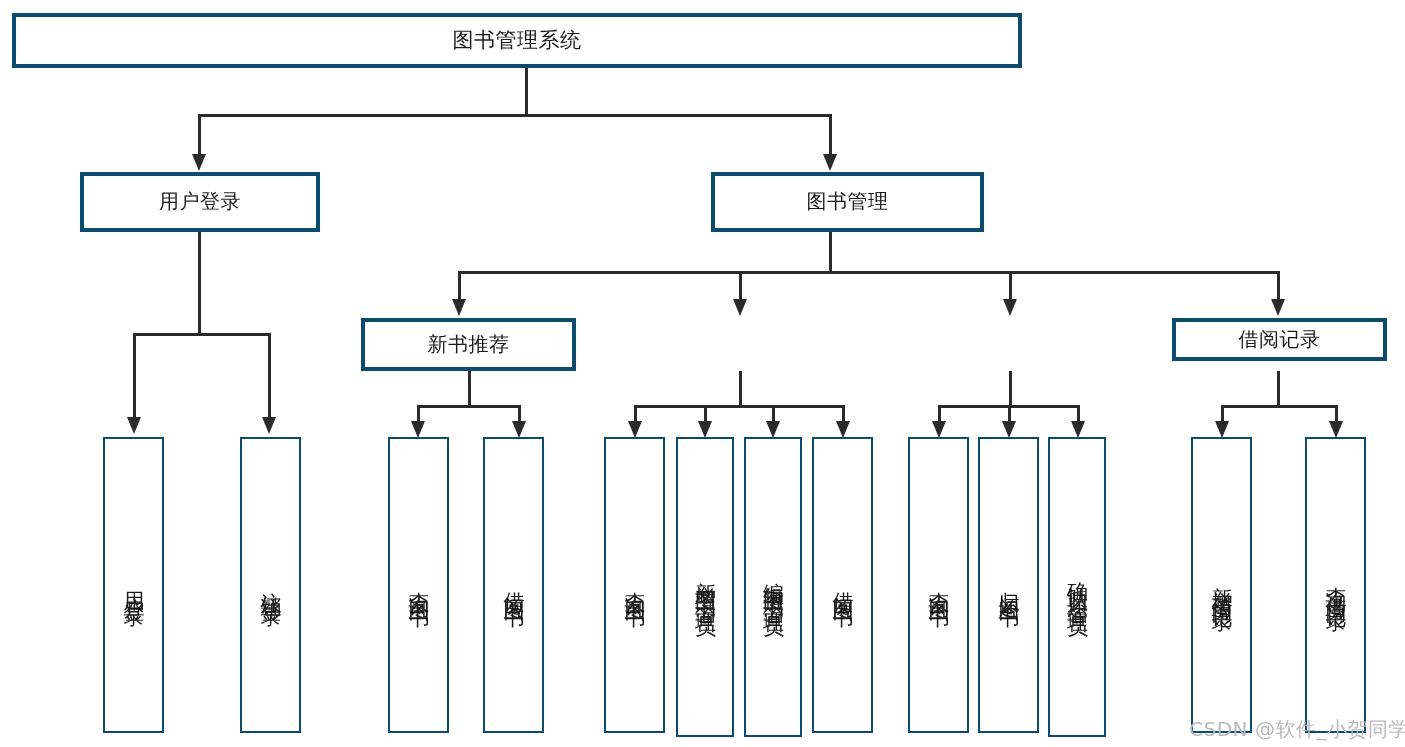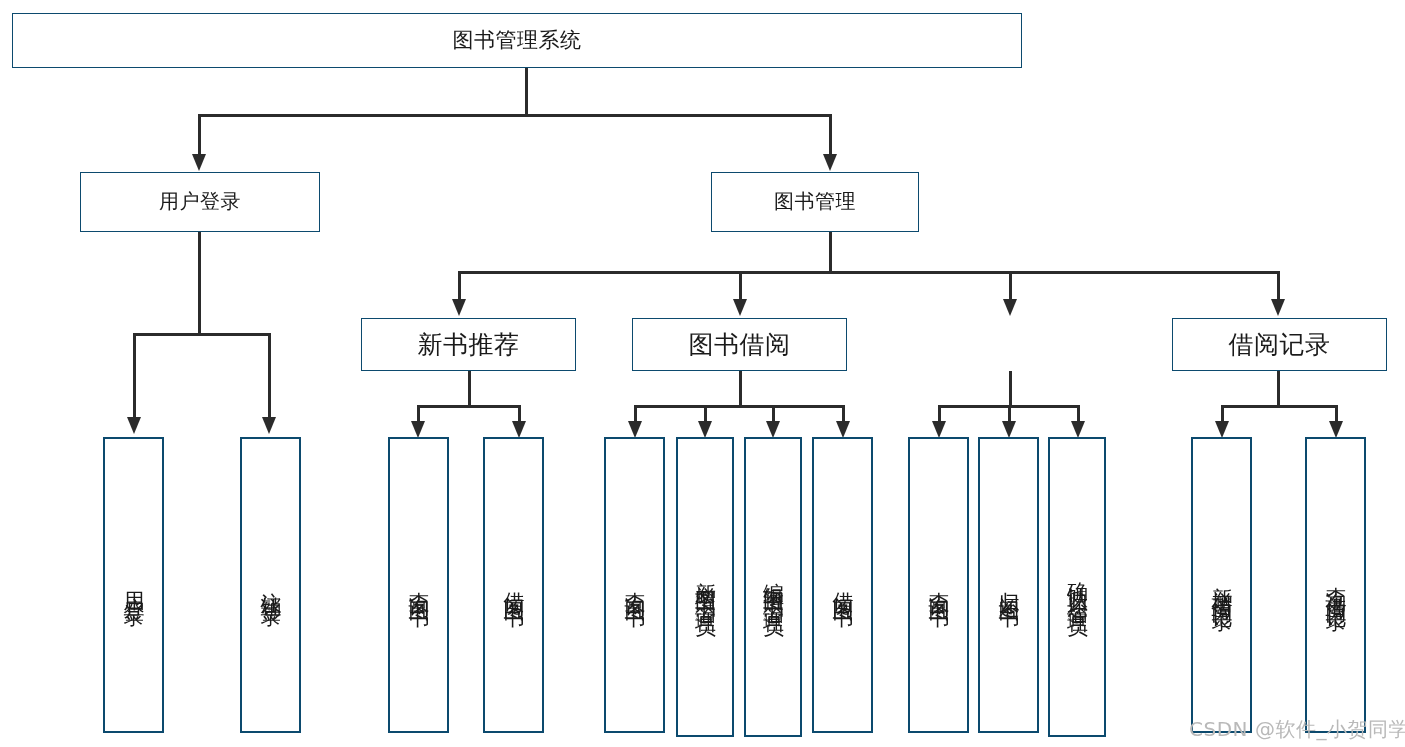--- a/index.html
+++ b/index.html
@@ -13,36 +13,36 @@
     width:1405px;
     height:747px;
     background:#ffffff;
     overflow:hidden;
   }
   
   .node{
     position:absolute;
     box-sizing:border-box;
     background:#ffffff;
-    border:1px solid #0c4a6e;
+    border:4px solid #0c4a6e;
     display:flex;
     align-items:center;
     justify-content:center;
     text-align:center;
   }
   .node .label{
     display:block;
     line-height:1.16;
     letter-spacing:0.5px;
     color:#1a1a1a;
     white-space:nowrap;
   }
   .node.root .label{font-size:21px;}
   .node.lvl2 .label{font-size:20px;}
-  .node.lvl3 .label{font-size:25px;}
+  .node.lvl3 .label{font-size:20px;}
 
   
   .node.leaf{
     border-width:2px;
     align-items:center;
     justify-content:center;
   }
   .node.leaf .label{
     writing-mode:vertical-rl;
     text-orientation:upright;
@@ -87,21 +87,21 @@
   <div class="hline" style="left:198px; top:114px; width:632px;"></div>
 
   <div class="vline" style="left:198px; top:114px; height:42px;"></div>
   <div class="arrow" style="left:192px; top:154px;"></div>
   <div class="vline" style="left:829px; top:114px; height:42px;"></div>
   <div class="arrow" style="left:823px; top:154px;"></div>
 
   <div class="node lvl2" style="left:80px; top:172px; width:240px; height:60px;">
     <span class="label">用户登录</span>
   </div>
-  <div class="node lvl2" style="left:711px; top:172px; width:208px; height:60px;">
+  <div class="node lvl2" style="left:711px; top:172px; width:273px; height:60px;">
     <span class="label">图书管理</span>
   </div>
 
   <div class="vline" style="left:198px; top:232px; height:104px;"></div>
   <div class="hline" style="left:133px; top:333px; width:138px;"></div>
   <div class="vline" style="left:133px; top:333px; height:86px;"></div>
   <div class="arrow" style="left:127px; top:417px;"></div>
   <div class="vline" style="left:268px; top:333px; height:86px;"></div>
   <div class="arrow" style="left:262px; top:417px;"></div>
 
@@ -116,24 +116,21 @@
 
   <div class="vline" style="left:1009px; top:271px; height:30px;"></div>
   <div class="arrow" style="left:1003px; top:299px;"></div>
 
   <div class="vline" style="left:1277px; top:271px; height:30px;"></div>
   <div class="arrow" style="left:1271px; top:299px;"></div>
 
   <div class="node lvl3" style="left:361px; top:318px; width:215px; height:53px;">
     <span class="label">新书推荐</span>
   </div>
-  <div class="node lvl3" style="left:632px; top:318px; width:215px; height:53px;">
-    <span class="label">图书借阅</span>
-  </div>
-  <div class="node lvl3" style="left:1172px; top:318px; width:215px; height:53px;">
+  <div class="node lvl3" style="left:1172px; top:318px; width:215px; height:43px;">
     <span class="label">借阅记录</span>
   </div>
 
   <div class="vline" style="left:468px; top:371px; height:36px;"></div>
   <div class="hline" style="left:417px; top:405px; width:104px;"></div>
   <div class="vline" style="left:417px; top:405px; height:18px;"></div>
   <div class="arrow" style="left:411px; top:421px;"></div>
   <div class="vline" style="left:518px; top:405px; height:18px;"></div>
   <div class="arrow" style="left:512px; top:421px;"></div>
 

